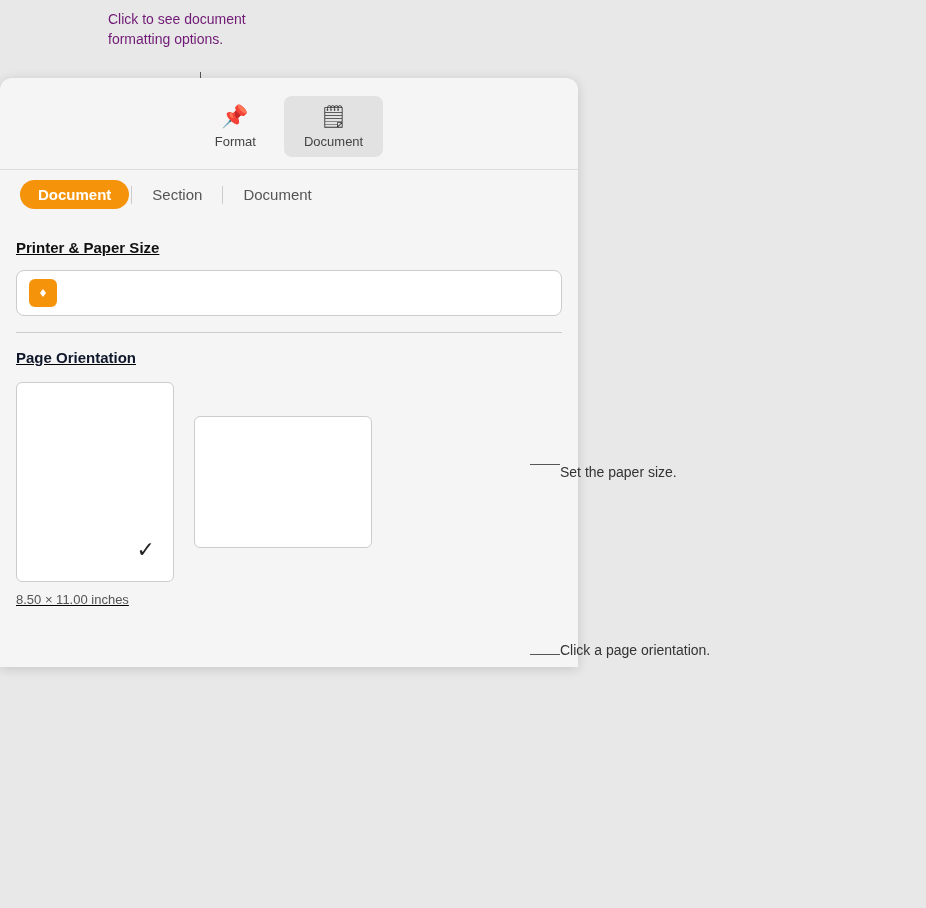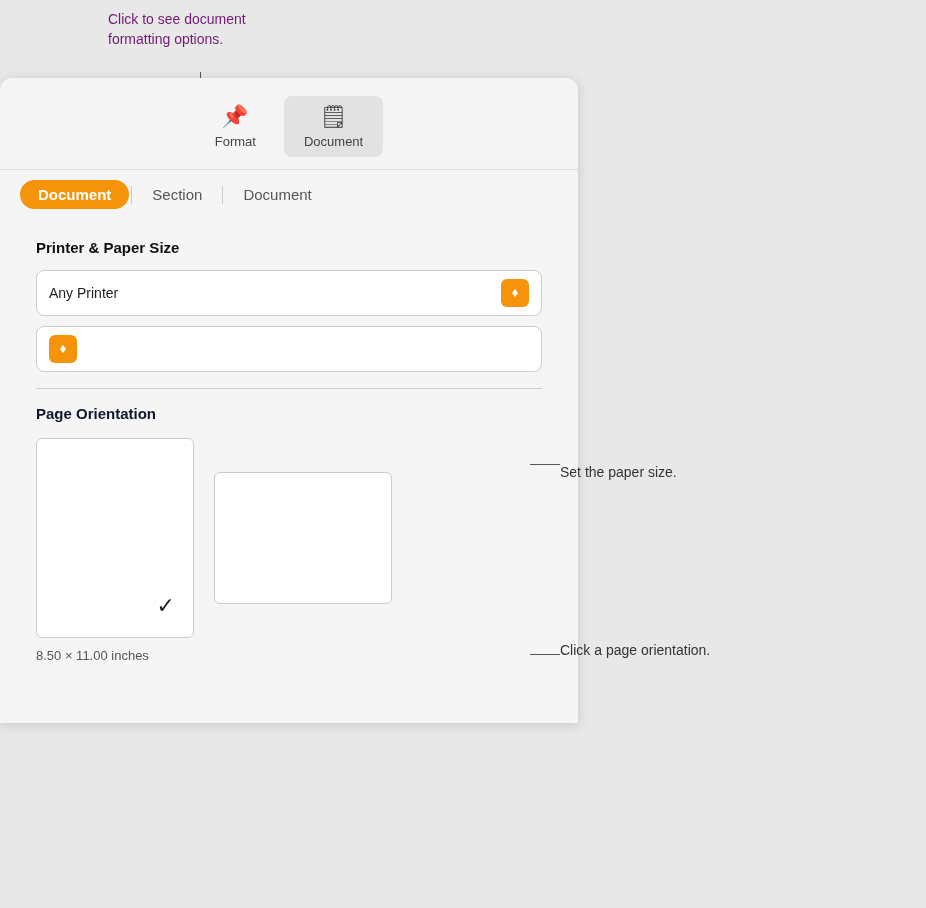--- a/index.html
+++ b/index.html
@@ -104,21 +104,22 @@
 
     .seg-divider {
       width: 1px;
       height: 18px;
       background: #ccc;
       margin: 0 2px;
     }
 
     
     .panel-content {
-      padding: 20px 36px;
+      padding: 20px 16px;
+      text-decoration: underline;
     }
 
     .section-label {
       font-size: 15px;
       font-weight: 700;
       color: #111;
       margin-bottom: 14px;
     }
 
     .dropdown-row {
@@ -284,28 +285,20 @@
     <div class="seg-divider"></div>
     <button class="seg-tab">Section</button>
     <div class="seg-divider"></div>
     <button class="seg-tab">Document</button>
   </div>
 
   <div class="panel-content">
 
     <div class="section-label">Printer &amp; Paper Size</div>
 
-    <div class="dropdown-row">
-      <span>Any Printer</span>
-      <div class="dropdown-stepper">
-        <svg width="14" height="14" viewBox="0 0 14 14">
-          <path d="M7 3L4 7h6L7 3zm0 8l3-4H4l3 4z"></path>
-        </svg>
-      </div>
-    </div>
 
     <div class="dropdown-row">
       <div class="dropdown-stepper">
         <svg width="14" height="14" viewBox="0 0 14 14">
           <path d="M7 3L4 7h6L7 3zm0 8l3-4H4l3 4z"></path>
         </svg>
       </div>
     </div>
 
     <div class="divider"></div>

